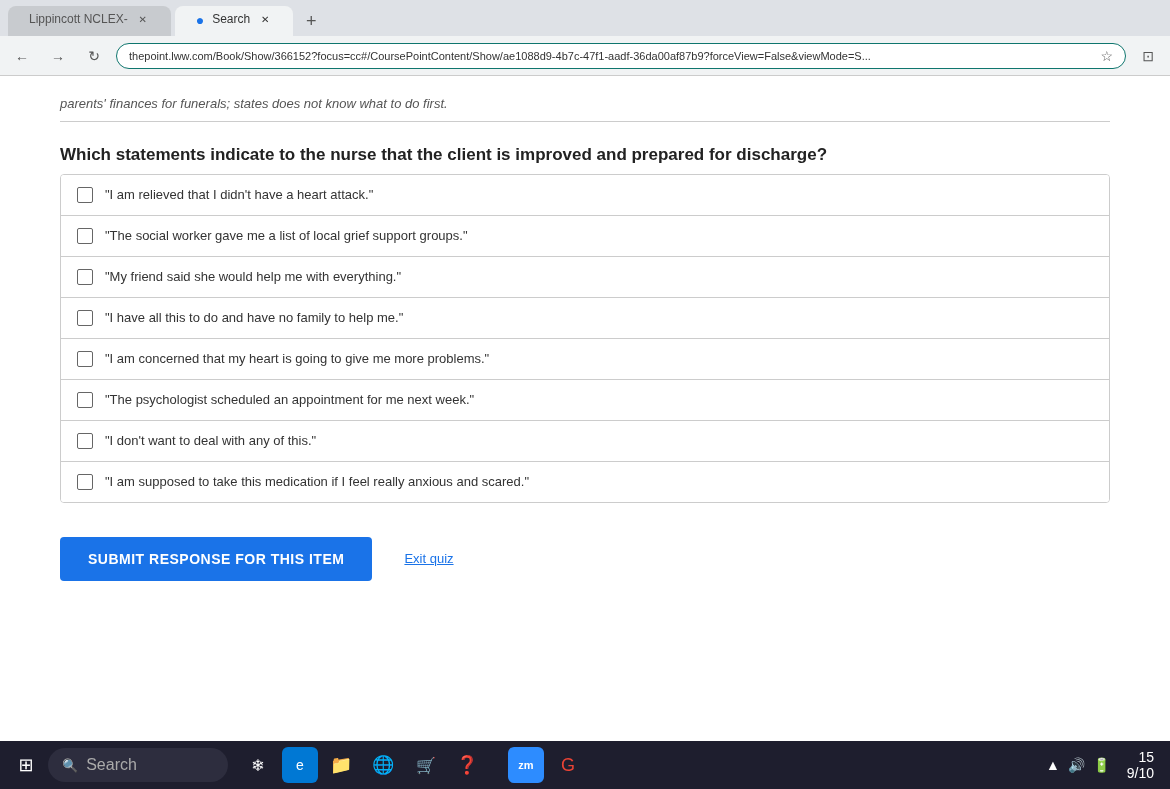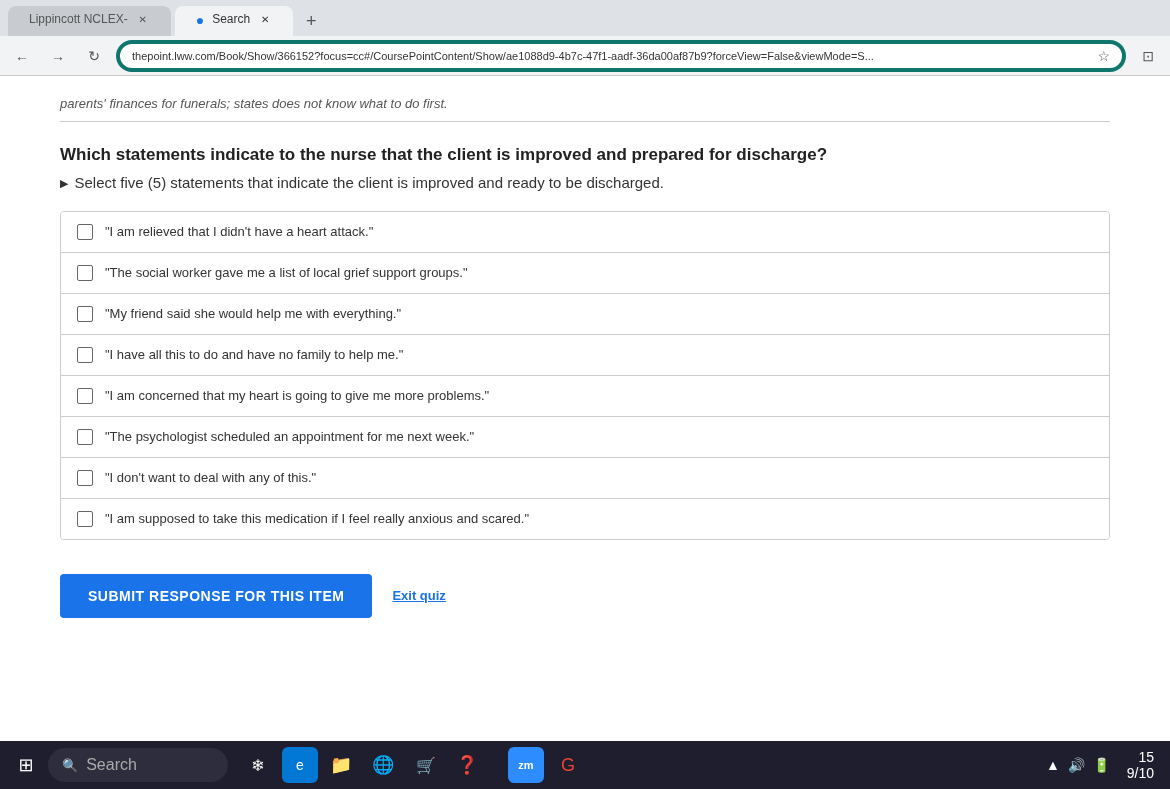--- a/index.html
+++ b/index.html
@@ -78,21 +78,21 @@
       color: #555;
       font-size: 14px;
     }
     .address-box {
       flex: 1;
       background: white;
       border-radius: 20px;
       padding: 4px 12px;
       font-size: 12px;
       color: #333;
-      border: 4px solid #0f766e;
+      border: 1px solid #0f766e;
       display: flex;
       align-items: center;
       justify-content: space-between;
     }
     .address-text { font-size: 11px; color: #333; }
     .star-icon { color: #555; font-size: 14px; }
 
     
     .page-content {
       background: #f5f5f5;
@@ -169,42 +169,41 @@
       flex-shrink: 0;
       background: white;
       display: flex;
       align-items: center;
       justify-content: center;
     }
 
     .action-row {
       display: flex;
       align-items: center;
-      gap: 20px;
+      gap: 32px;
       padding: 10px 0;
     }
 
     .submit-btn {
       background: #1a73e8;
       color: white;
       border: none;
       padding: 14px 28px;
       font-size: 14px;
       font-weight: bold;
       border-radius: 4px;
       cursor: pointer;
       letter-spacing: 0.5px;
     }
 
     .exit-quiz-link {
       font-size: 13px;
       color: #1a73e8;
       text-decoration: underline;
       cursor: pointer;
-      font-weight: bold;
     }
 
     
     .taskbar {
       position: fixed;
       bottom: 0;
       left: 0;
       width: 1170px;
       height: 48px;
       background: #1e1e2e;
@@ -277,21 +276,20 @@
   </div>
 </div>
 
 <div class="page-content">
   <div class="main-container">
 
     <div class="top-context">parents' finances for funerals; states does not know what to do first.</div>
 
     <div class="question-title">Which statements indicate to the nurse that the client is improved and prepared for discharge?</div>
 
-    <div class="question-instruction">Select five (5) statements that indicate the client is improved and ready to be discharged.</div>
 
     <div class="options-container">
 
       <div class="option-row">
         <div class="option-checkbox"></div>
         <span>"I am relieved that I didn't have a heart attack."</span>
       </div>
 
       <div class="option-row">
         <div class="option-checkbox"></div>

